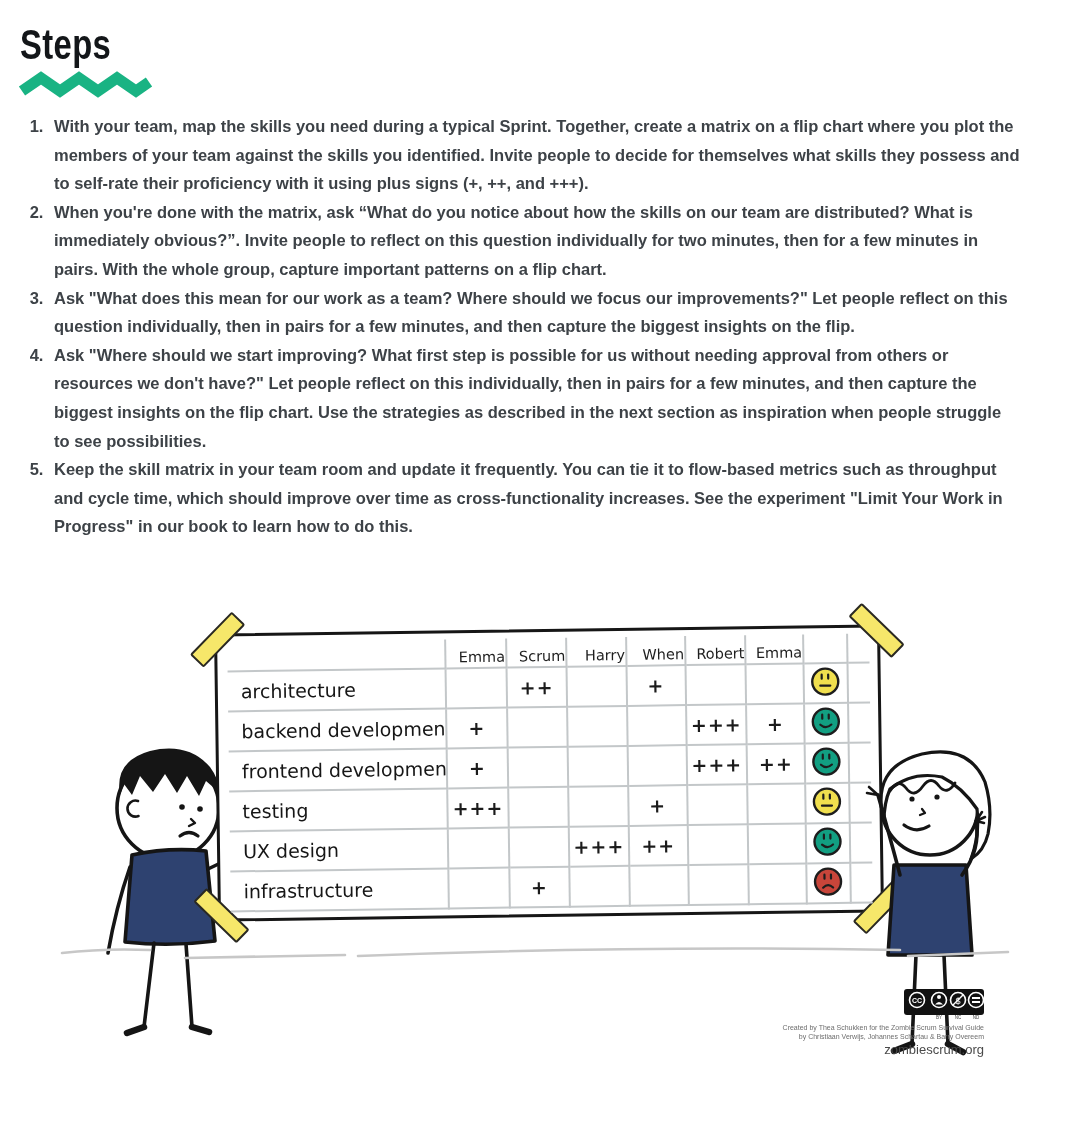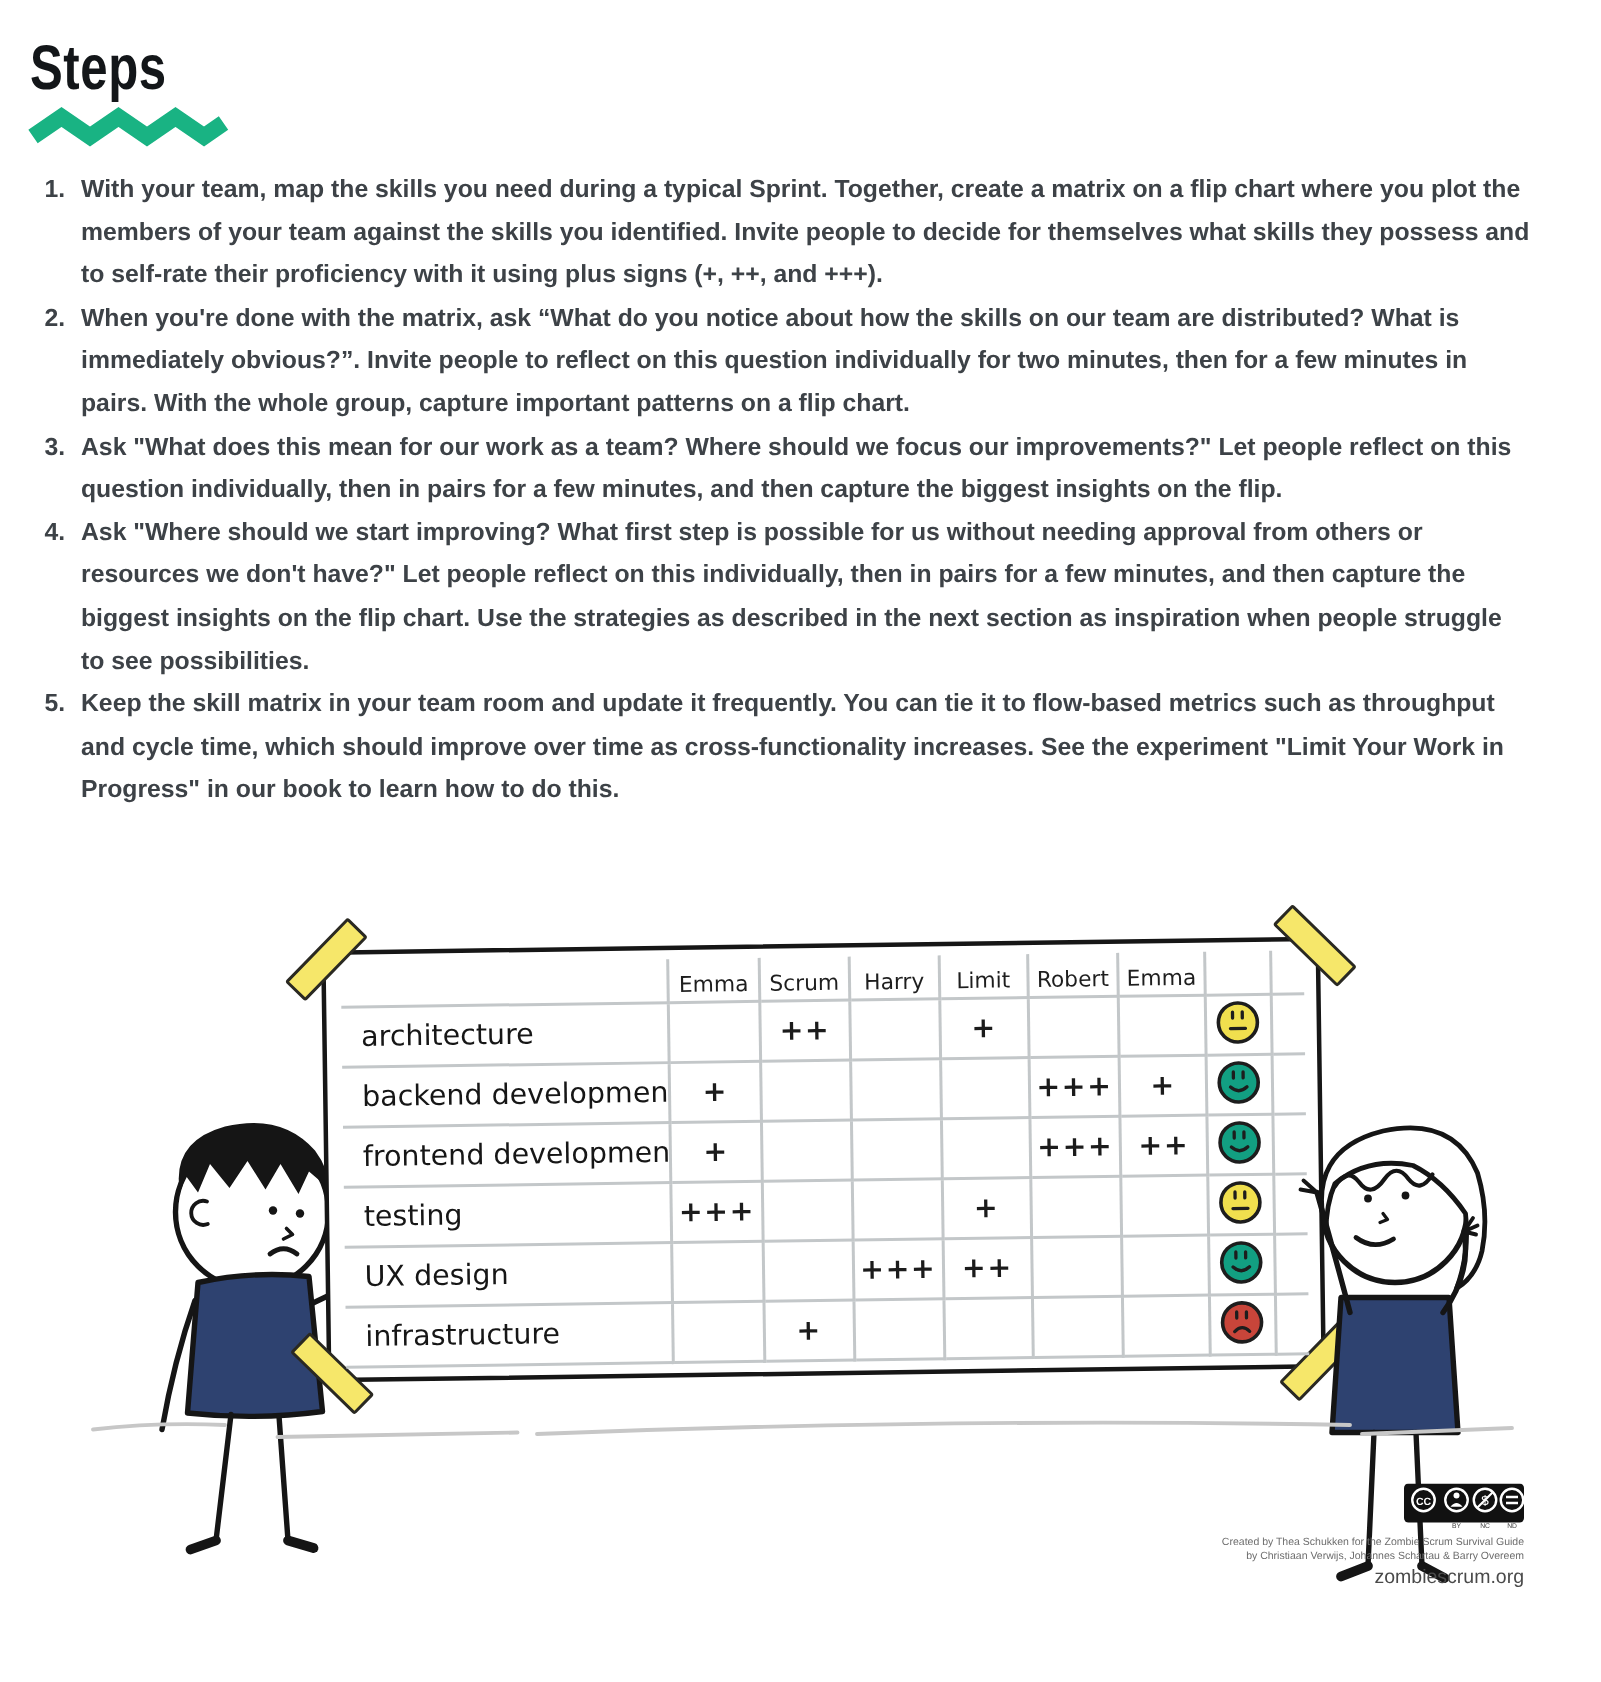--- a/index.html
+++ b/index.html
@@ -51,31 +51,31 @@
     width:calc(100% - 18px); height:calc(100% - 12px);
     border-collapse:collapse; table-layout:fixed;
     font-family:"DejaVu Sans", sans-serif;
   }
   .matrix th, .matrix td {
     border-right:2px solid #c3c7c9; border-bottom:2px solid #c3c7c9;
     padding:0; overflow:hidden; white-space:nowrap;
   }
   .matrix th:last-child, .matrix td:last-child { border-right:none; }
   .matrix th.person { font-size:14.5px; font-weight:normal; color:#1e1e1e;
-    height:26px; vertical-align:bottom; padding-bottom:2px; text-align:center; }
+    height:26px; vertical-align:bottom; padding-bottom:2px; text-align:right; }
   .matrix td.skill { font-size:19px; color:#161616; padding-left:13px; text-align:left; }
   .matrix td.rating { text-align:center; font-size:19px; font-weight:bold;
     letter-spacing:1px; color:#1b1b1b; }
   .matrix td.mood { text-align:center; vertical-align:middle; }
   .matrix tbody tr { height:40px; }
 
   .person-svg { position:absolute; }
 
   .attribution {
-    position:absolute; left:788px; top:404px; width:228px; text-align:right;
+    position:absolute; left:756px; top:404px; width:228px; text-align:right;
   }
   .attr-line { font-size:7px; line-height:9px; color:#6d6d6d; }
   .attr-site { font-size:13px; color:#4a4a4a; margin-top:1px; }
 </style>
 </head>
 <body>
 
 <div class="content">
   <h1 class="title">Steps</h1>
   <svg class="zigzag" width="138" height="28" viewBox="0 0 138 28">
@@ -130,21 +130,21 @@
           <col style="width: 9%;">
           <col style="width: 6.9%;">
           <col style="width: 3.4%;">
         </colgroup>
       <thead>
           <tr>
             <th class="skill-h"></th>
             <th class="person">Emma</th>
             <th class="person">Scrum</th>
             <th class="person">Harry</th>
-            <th class="person">Limit</th>
+            <th class="person">When</th>
             <th class="person">Robert</th>
             <th class="person">Emma</th>
             <th class="mood-h"></th>
             <th class="extra-h"></th>
           </tr>
         </thead>
       <tbody>
           <tr>
             <td class="skill">architecture</td>
             <td class="rating"></td>

